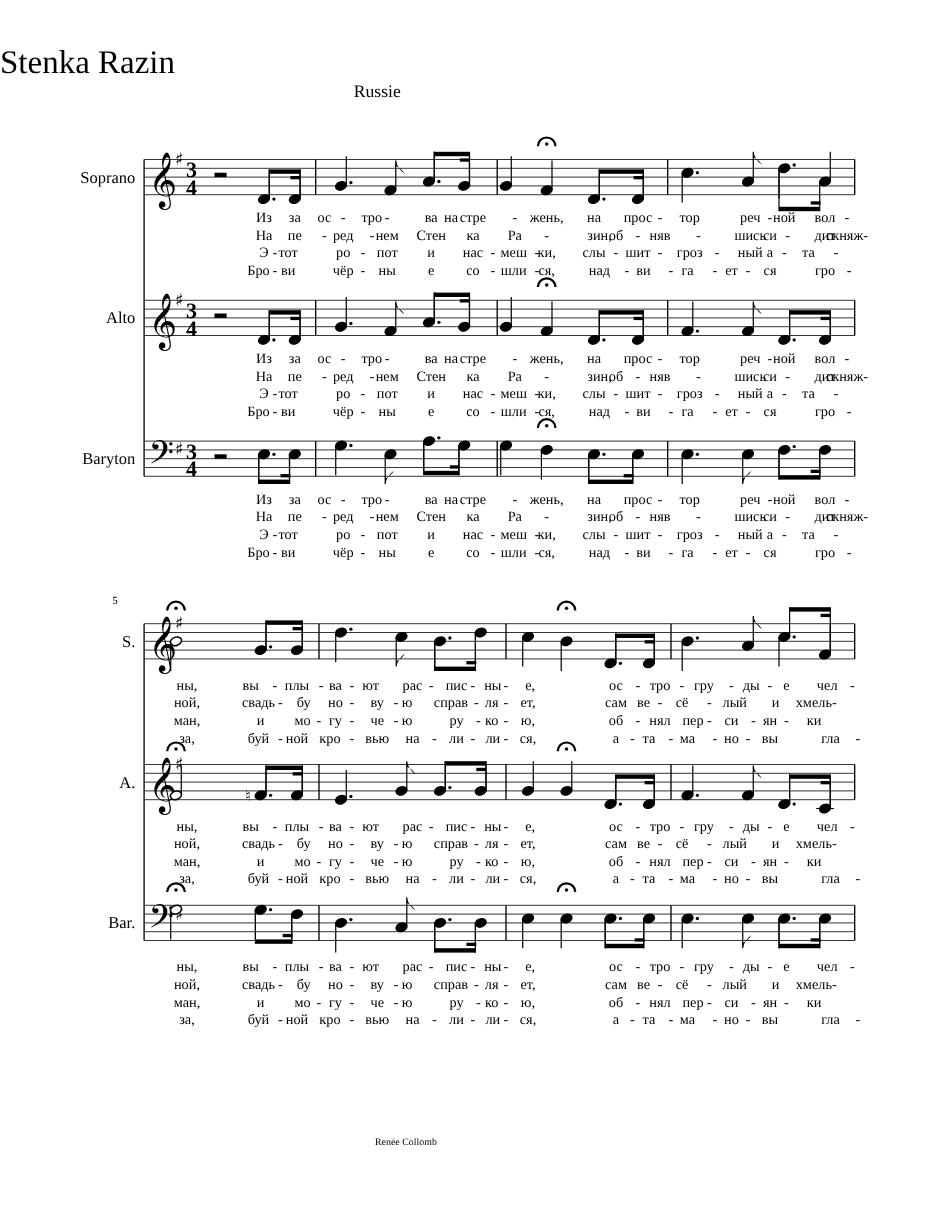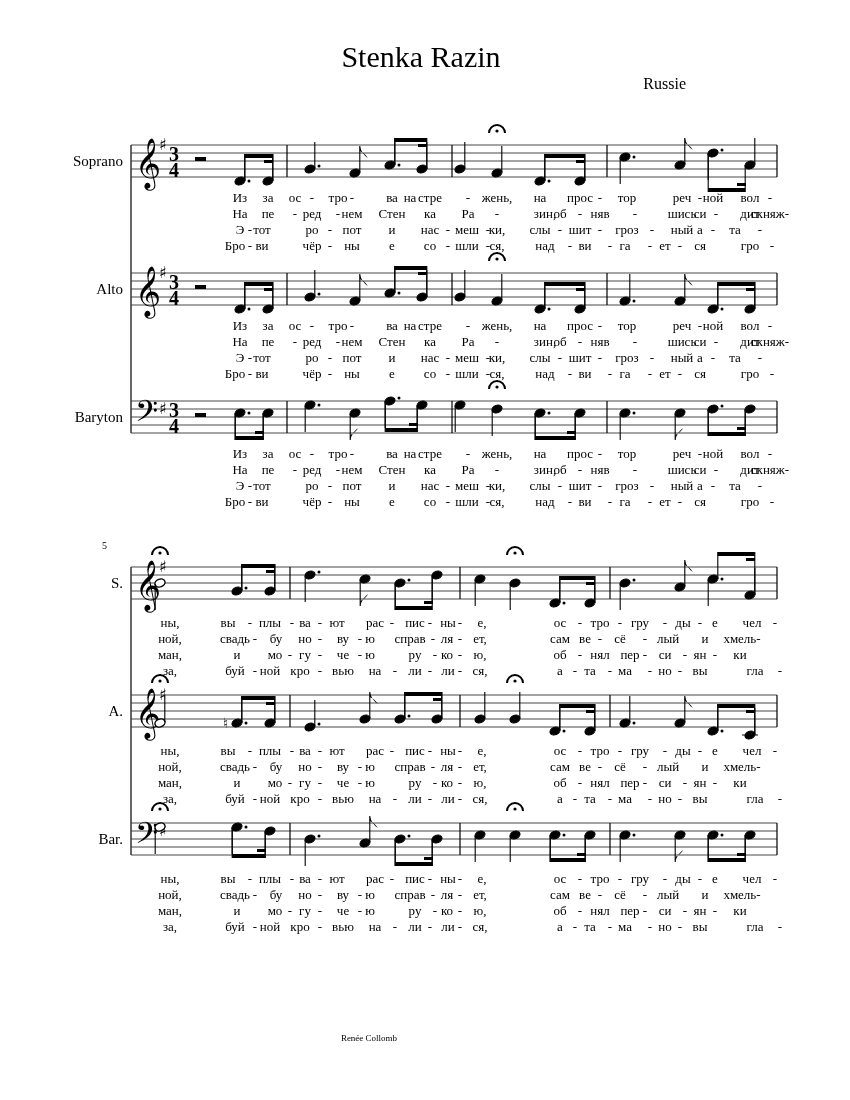--- a/index.html
+++ b/index.html
@@ -1,18 +1,18 @@
 <!DOCTYPE html>
 <html><head>
 <meta charset="utf-8">
 <style>
   html,body{margin:0;padding:0;background:#fff;}
   body{width:850px;height:1100px;position:relative;overflow:hidden;font-family:"Liberation Serif","DejaVu Serif",serif;color:#000;}
-  .title{position:absolute;top:40px;left:0;width:842px;text-align:center;font-size:30px;}
-  .subtitle{position:absolute;top:75px;left:0;width:686px;text-align:right;font-size:16px;}
+  .title{position:absolute;top:40px;left:0;width:842px;text-align:left;font-size:30px;}
+  .subtitle{position:absolute;top:75px;left:0;width:686px;text-align:center;font-size:16px;}
   .footer{position:absolute;top:1033px;left:0;width:738px;text-align:center;font-size:9px;}
   svg{position:absolute;left:0;top:0;}
   .lyr{font-family:"Liberation Serif","DejaVu Serif",serif;font-size:13px;}
   .iname{font-family:"Liberation Serif","DejaVu Serif",serif;font-size:15px;}
   .mnum{font-family:"Liberation Serif","DejaVu Serif",serif;font-size:10px;}
 </style>
 </head>
 <body>
 
 <div class="title">Stenka Razin</div>

